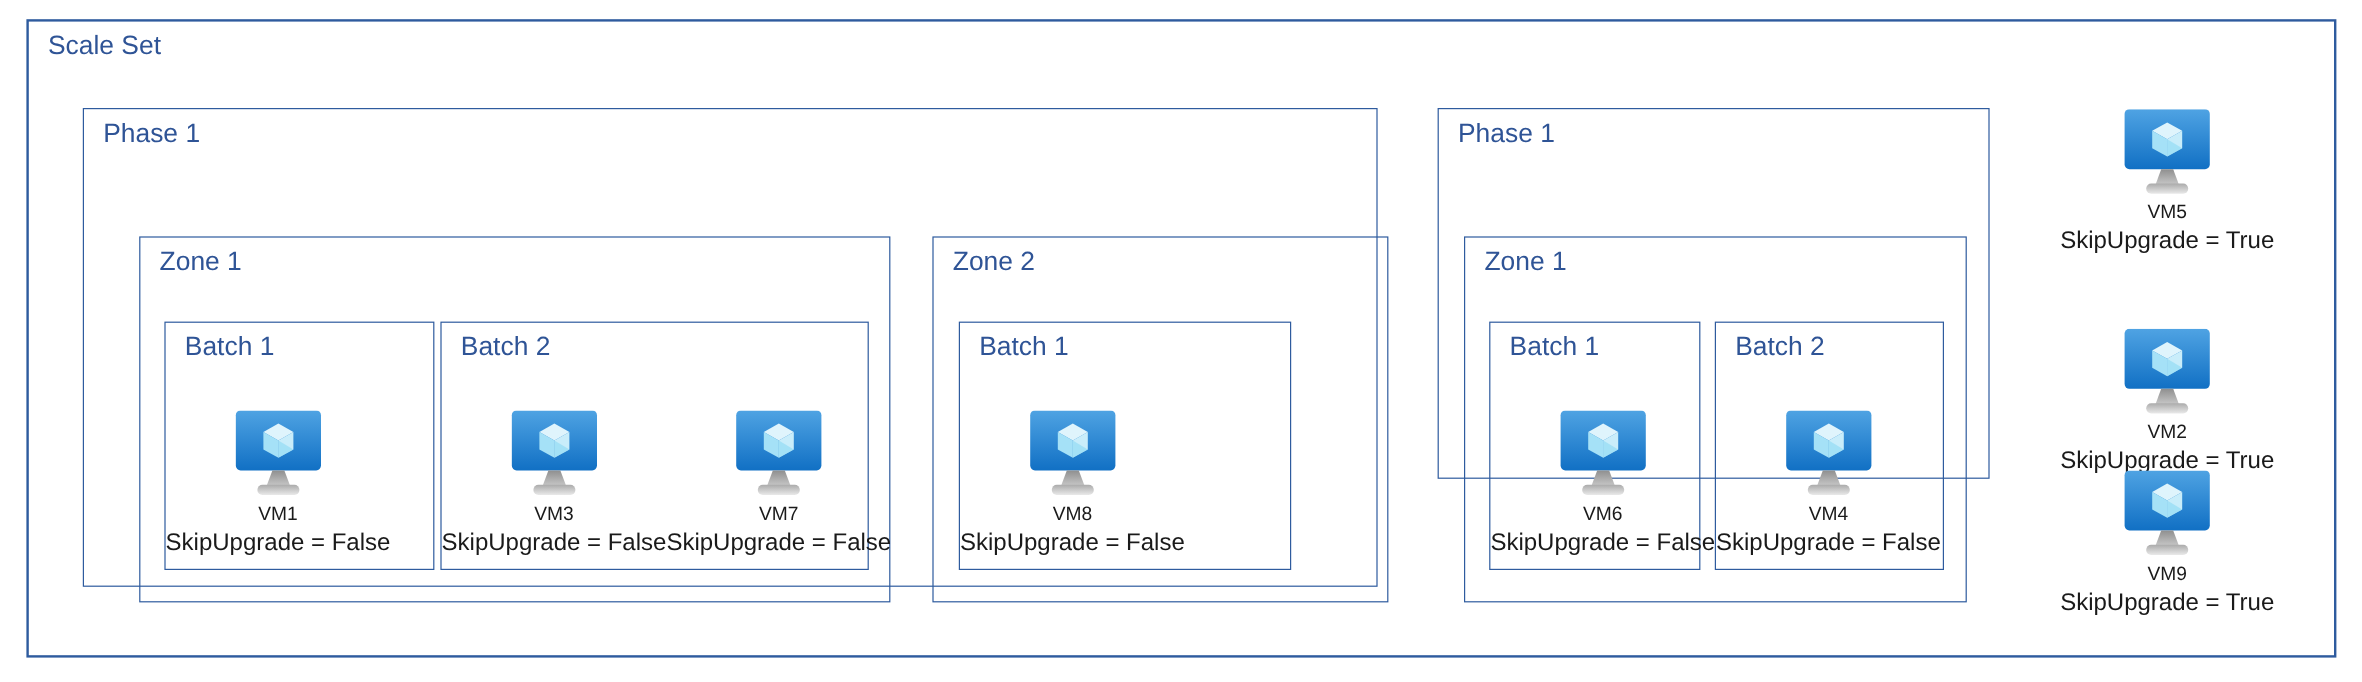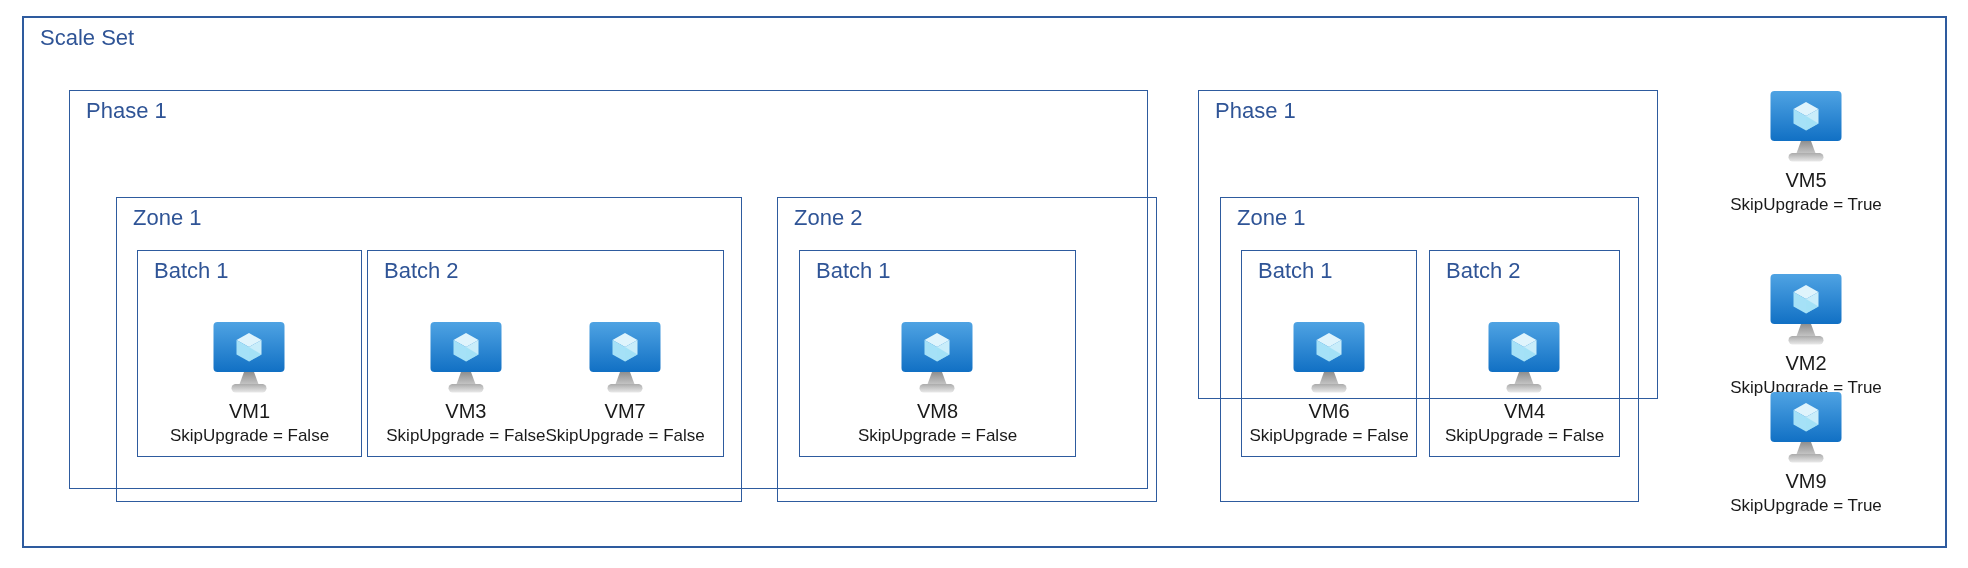--- a/index.html
+++ b/index.html
@@ -31,42 +31,42 @@
   .scale-set { left: 22px; top: 16px; width: 1925px; height: 532px; border-width: 2px; }
   
   .phase-0 { left: 45px;   top: 72px; width: 1079px; height: 399px; }
   .phase-1 { left: 1174px; top: 72px; width: 460px;  height: 309px; }
   
   .zone { top: 70px; height: 305px; margin-top: 36px; }
   .p0-zone-1 { left: 46px;  width: 626px; }
   .p0-zone-2 { left: 707px; width: 380px; }
   .p1-zone-1 { left: 21px;  width: 419px; }
   
-  .batch { top: 52px; height: 207px; }
+  .batch { top: 70px; height: 207px; }
   .p0z1-batch-1 { left: 20px;  width: 225px; }
   .p0z1-batch-2 { left: 250px; width: 357px; }
   .p0z2-batch-1 { left: 21px;  width: 277px; }
   .p1z1-batch-1 { left: 20px;  width: 176px; }
   .p1z1-batch-2 { left: 208px; width: 191px; }
   
   .vm-row {
     position: absolute;
     left: 0; right: 0; bottom: 10px;
     display: flex;
-    justify-content: center;
+    justify-content: flex-start;
     align-items: flex-end;
   }
   .vm {
     display: flex;
     flex-direction: column;
     align-items: center;
   }
   .vm-svg { width: 72px; height: 74px; display: block; }
-  .vm-name  { font-size: 20px;   color: #1a1a1a; margin-top: 4px; white-space: nowrap; }
-  .vm-skip  { font-size: 17px; color: #1a1a1a; margin-top: 3px; white-space: nowrap; }
+  .vm-name  { font-size: 16px;   color: #1a1a1a; margin-top: 4px; white-space: nowrap; }
+  .vm-skip  { font-size: 20px; color: #1a1a1a; margin-top: 3px; white-space: nowrap; }
   
   .standalone { position: absolute; width: 160px; left: 1702px; }
   .standalone .vm { width: 100%; }
   .sa-vm-0 { top: 73px; }
   .sa-vm-1 { top: 230px; margin-top: 26px; }
   .sa-vm-2 { top: 374px; text-align: center; }
 </style>
 </head>
 <body>
 

